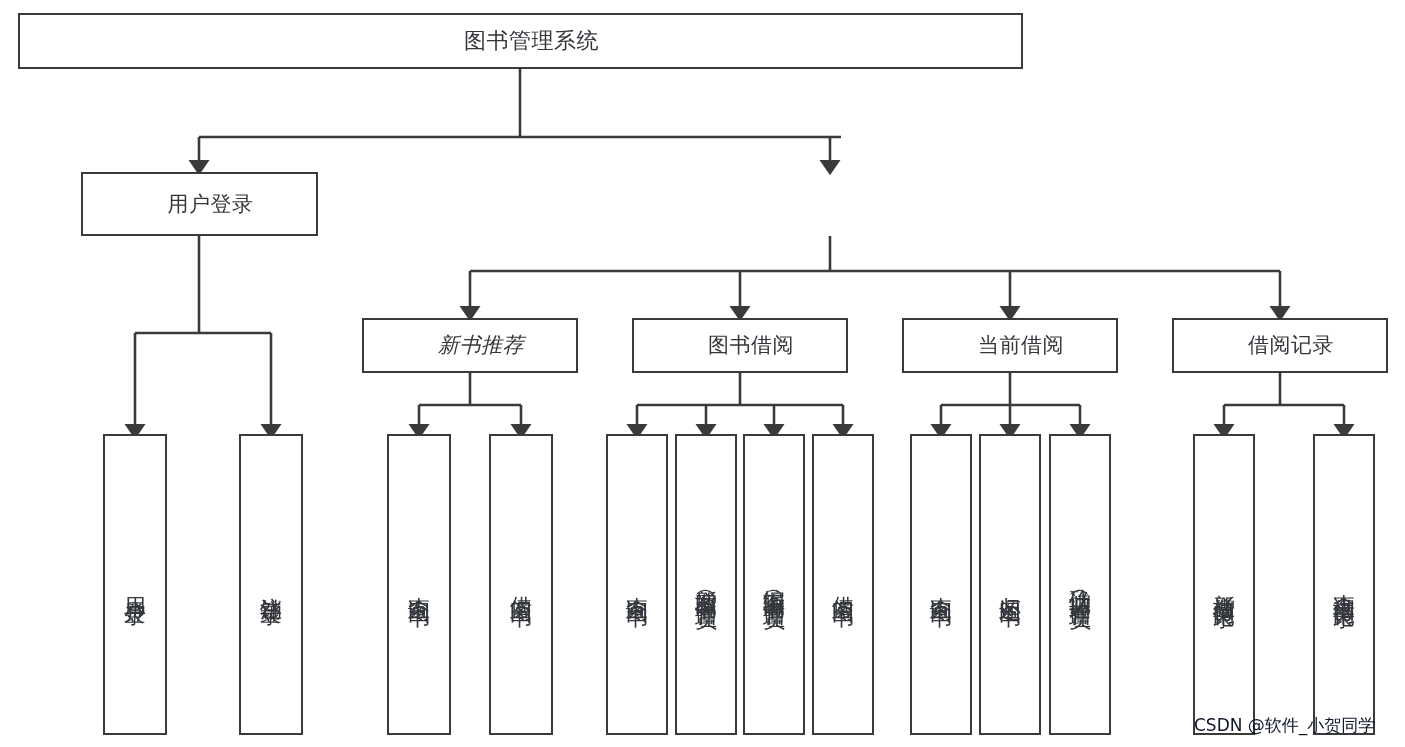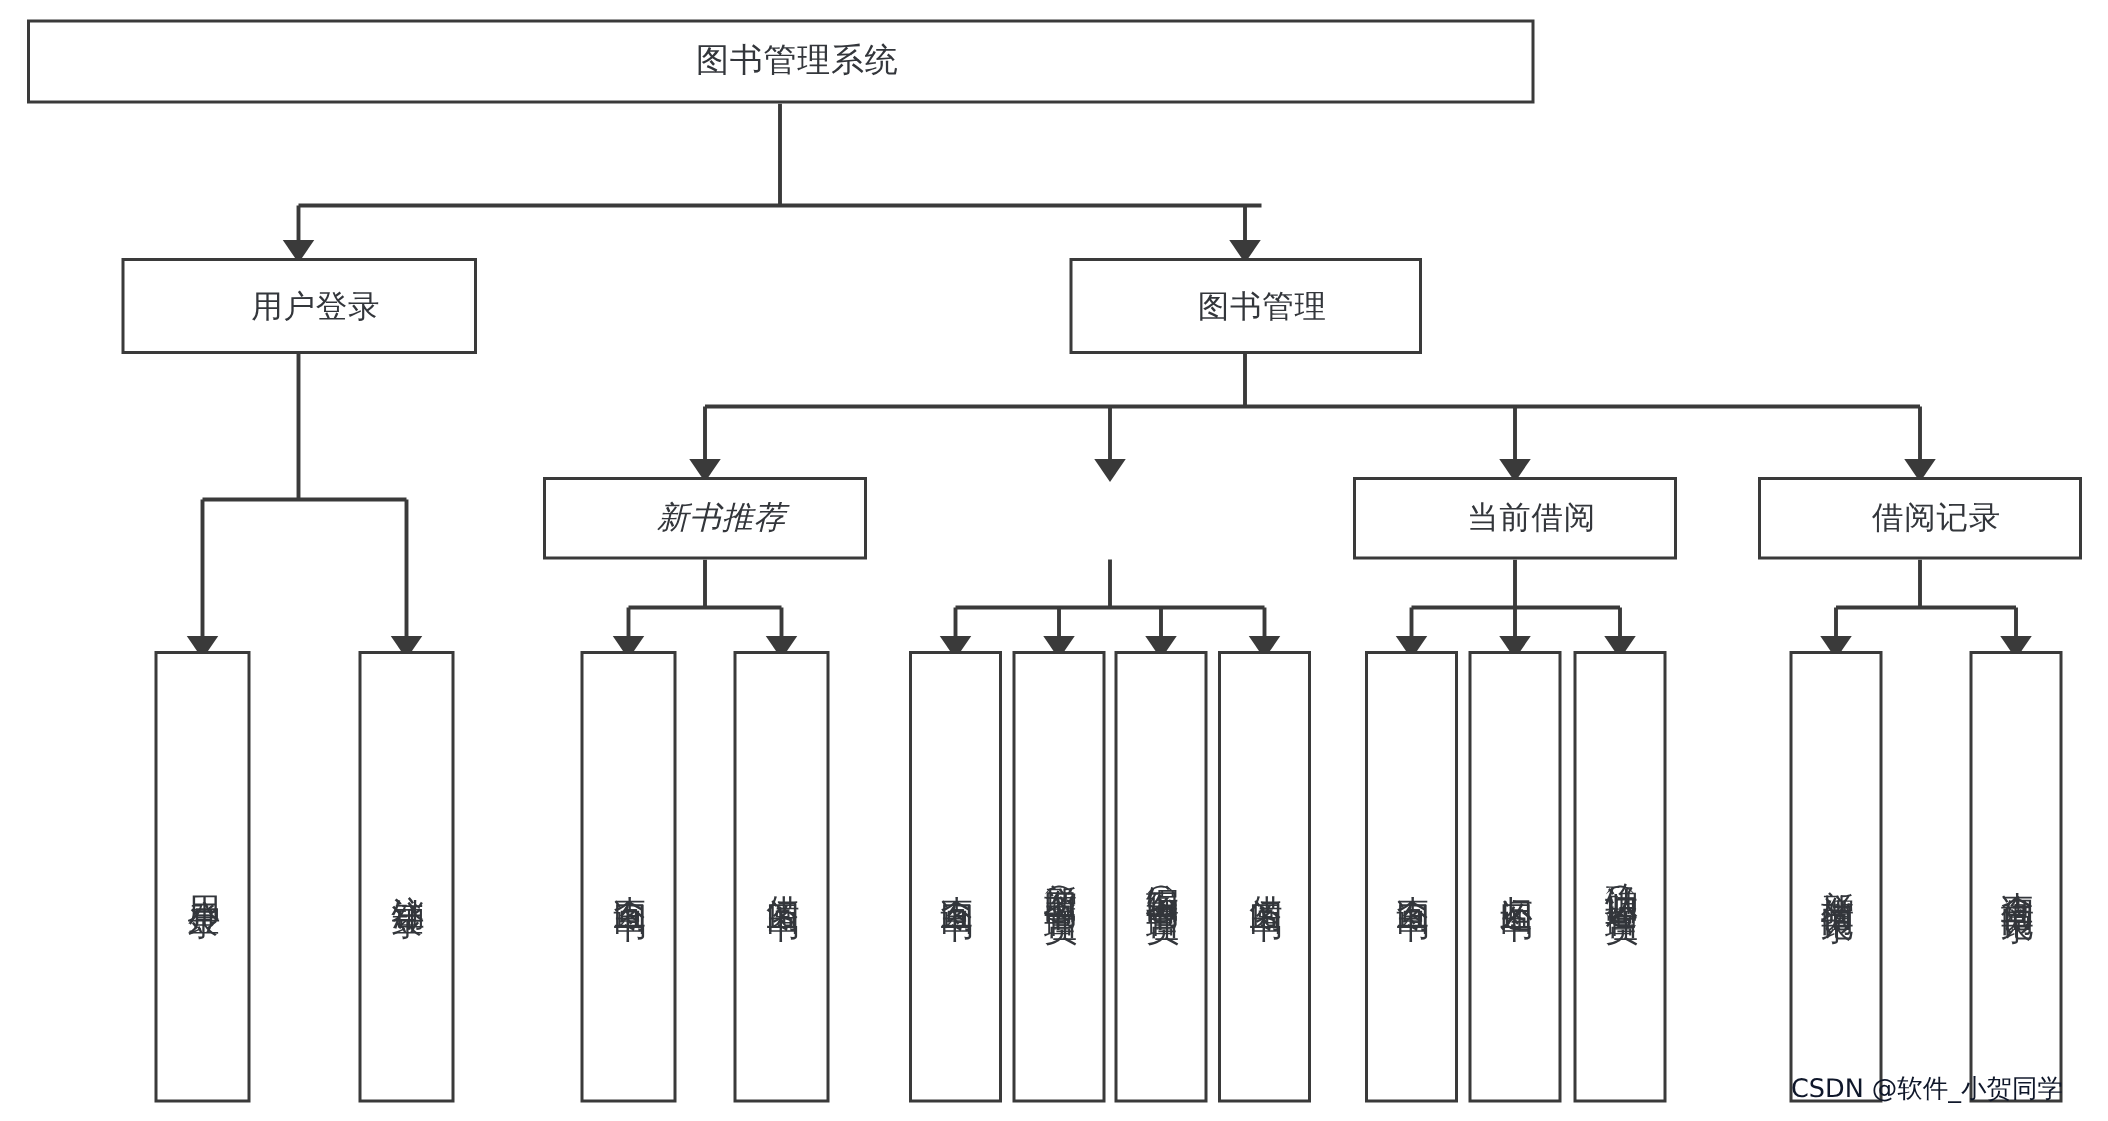--- a/index.html
+++ b/index.html
@@ -130,27 +130,27 @@
     </g>
   </svg>
 
   <div class="node h-node root" style="left:18px; top:13px; width:1005px; height:56px;">
     <span class="node-label">图书管理系统</span>
   </div>
 
   <div class="node h-node" style="left:81px; top:172px; width:237px; height:64px;">
     <span class="node-label">用户登录</span>
   </div>
-  <div class="node h-node" style="left:713px; top:172px; width:235px; height:64px;">
-    <span class="node-label">图书管理</span>
-  </div>
 
   <div class="node h-node" style="left:362px; top:318px; width:216px; height:55px;font-style:italic;">
     <span class="node-label">新书推荐</span>
   </div>
+  <div class="node h-node" style="left:632px; top:318px; width:216px; height:55px;">
+    <span class="node-label">图书借阅</span>
+  </div>
   <div class="node h-node" style="left:902px; top:318px; width:216px; height:55px;">
     <span class="node-label">当前借阅</span>
   </div>
   <div class="node h-node" style="left:1172px; top:318px; width:216px; height:55px;">
     <span class="node-label">借阅记录</span>
   </div>
 
   <div class="node v-node" style="left:103px; top:434px; width:64px; height:301px;">
     <span class="node-label">用户登录</span>
   </div>

